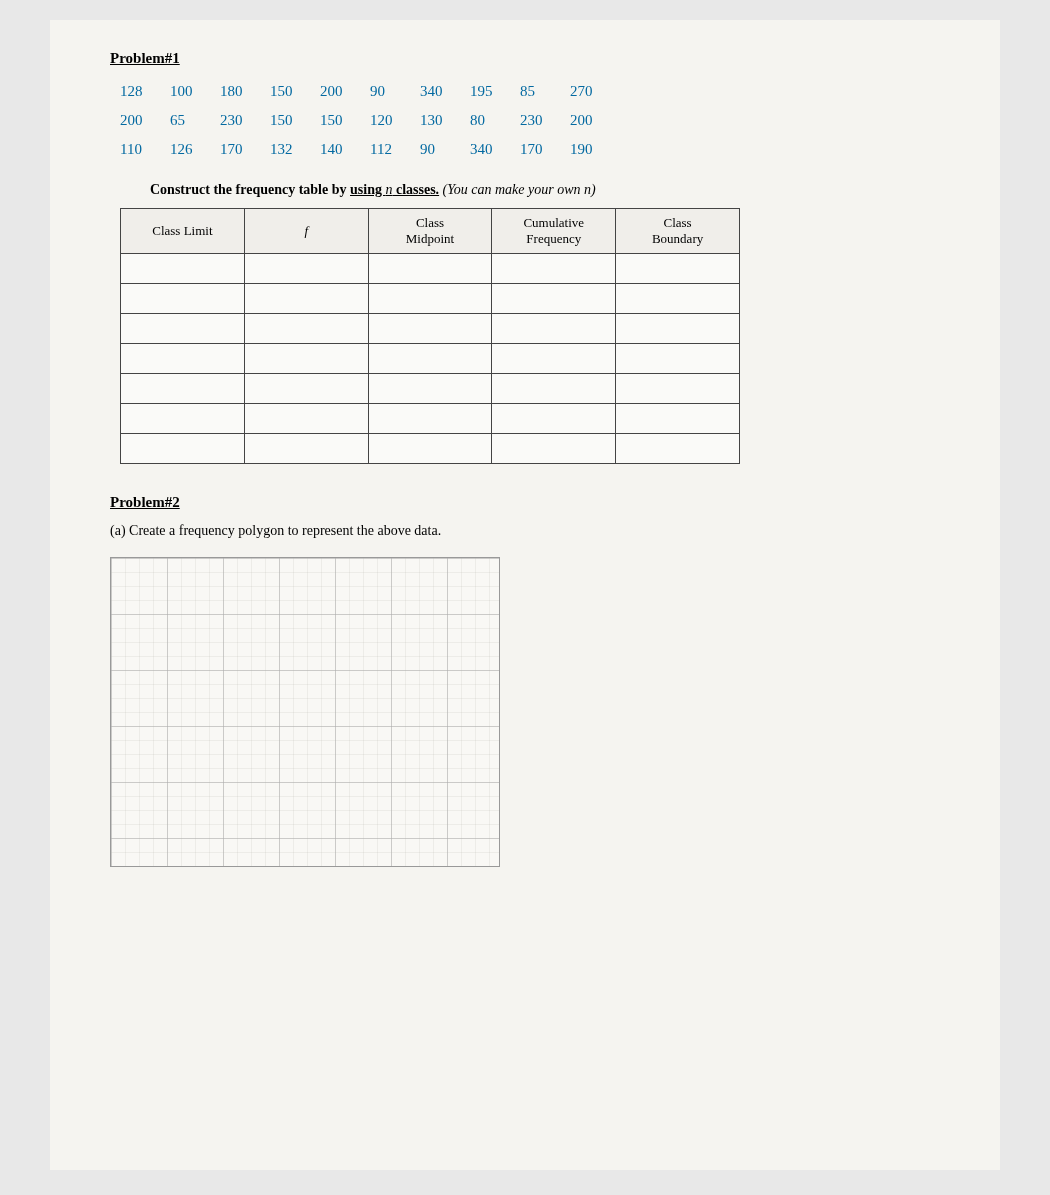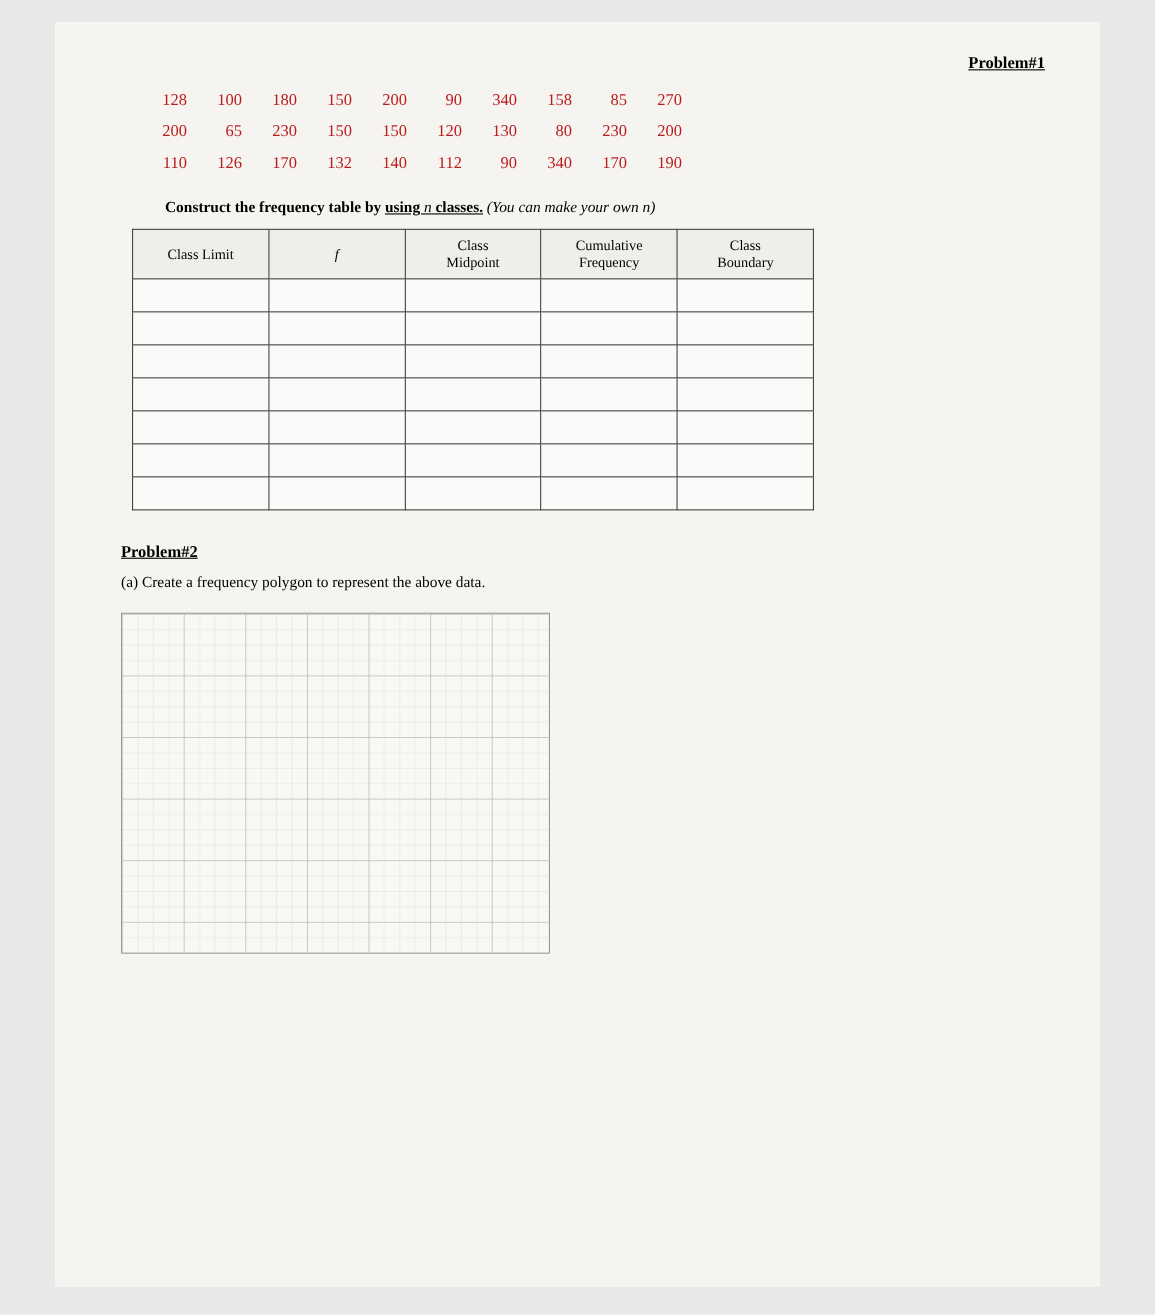--- a/index.html
+++ b/index.html
@@ -18,43 +18,42 @@
       min-height: 1150px;
       margin: 20px auto;
       padding: 30px 50px 40px 60px;
       position: relative;
     }
     .problem-title {
       font-weight: bold;
       font-size: 15px;
       text-decoration: underline;
       margin-bottom: 10px;
-      text-align: right;
     }
     .problem-desc {
       font-size: 14px;
       line-height: 1.5;
       margin-bottom: 18px;
       max-width: 700px;
     }
     .problem-desc strong {
       font-weight: bold;
     }
     .data-grid {
       display: grid;
       grid-template-columns: repeat(10, 50px);
       gap: 0;
       margin-bottom: 18px;
       margin-left: 10px;
     }
     .data-cell {
       font-size: 15px;
-      text-align: right;
+      text-align: left;
       padding: 6px 0;
-      color: #b91c1c;
+      color: #0369a1;
     }
     .construct-label {
       font-size: 14px;
       font-weight: bold;
       margin-bottom: 10px;
       margin-left: 40px;
     }
     .construct-label u { text-decoration: underline; }
     .construct-label em { font-style: italic; font-weight: normal; }
     .freq-table {
@@ -121,21 +120,21 @@
 
   <div class="data-grid">
 
     <div class="data-cell">128</div>
     <div class="data-cell">100</div>
     <div class="data-cell">180</div>
     <div class="data-cell">150</div>
     <div class="data-cell">200</div>
     <div class="data-cell">90</div>
     <div class="data-cell">340</div>
-    <div class="data-cell">158</div>
+    <div class="data-cell">195</div>
     <div class="data-cell">85</div>
     <div class="data-cell">270</div>
 
     <div class="data-cell">200</div>
     <div class="data-cell">65</div>
     <div class="data-cell">230</div>
     <div class="data-cell">150</div>
     <div class="data-cell">150</div>
     <div class="data-cell">120</div>
     <div class="data-cell">130</div>

